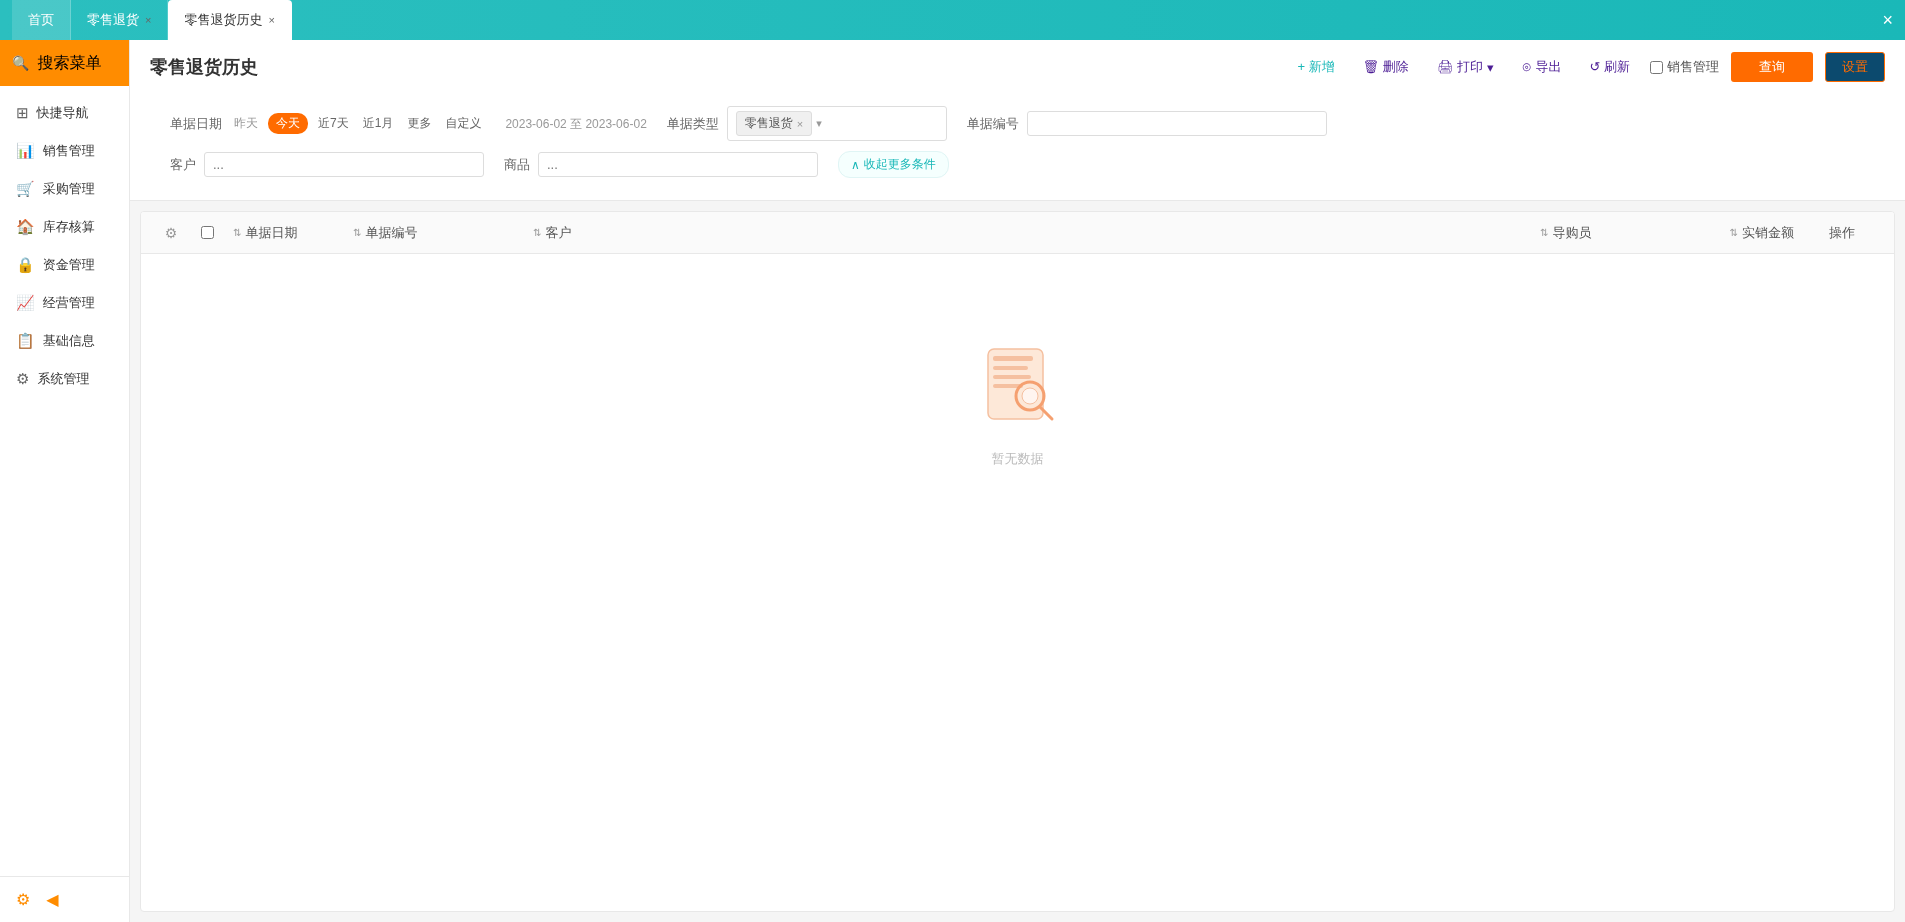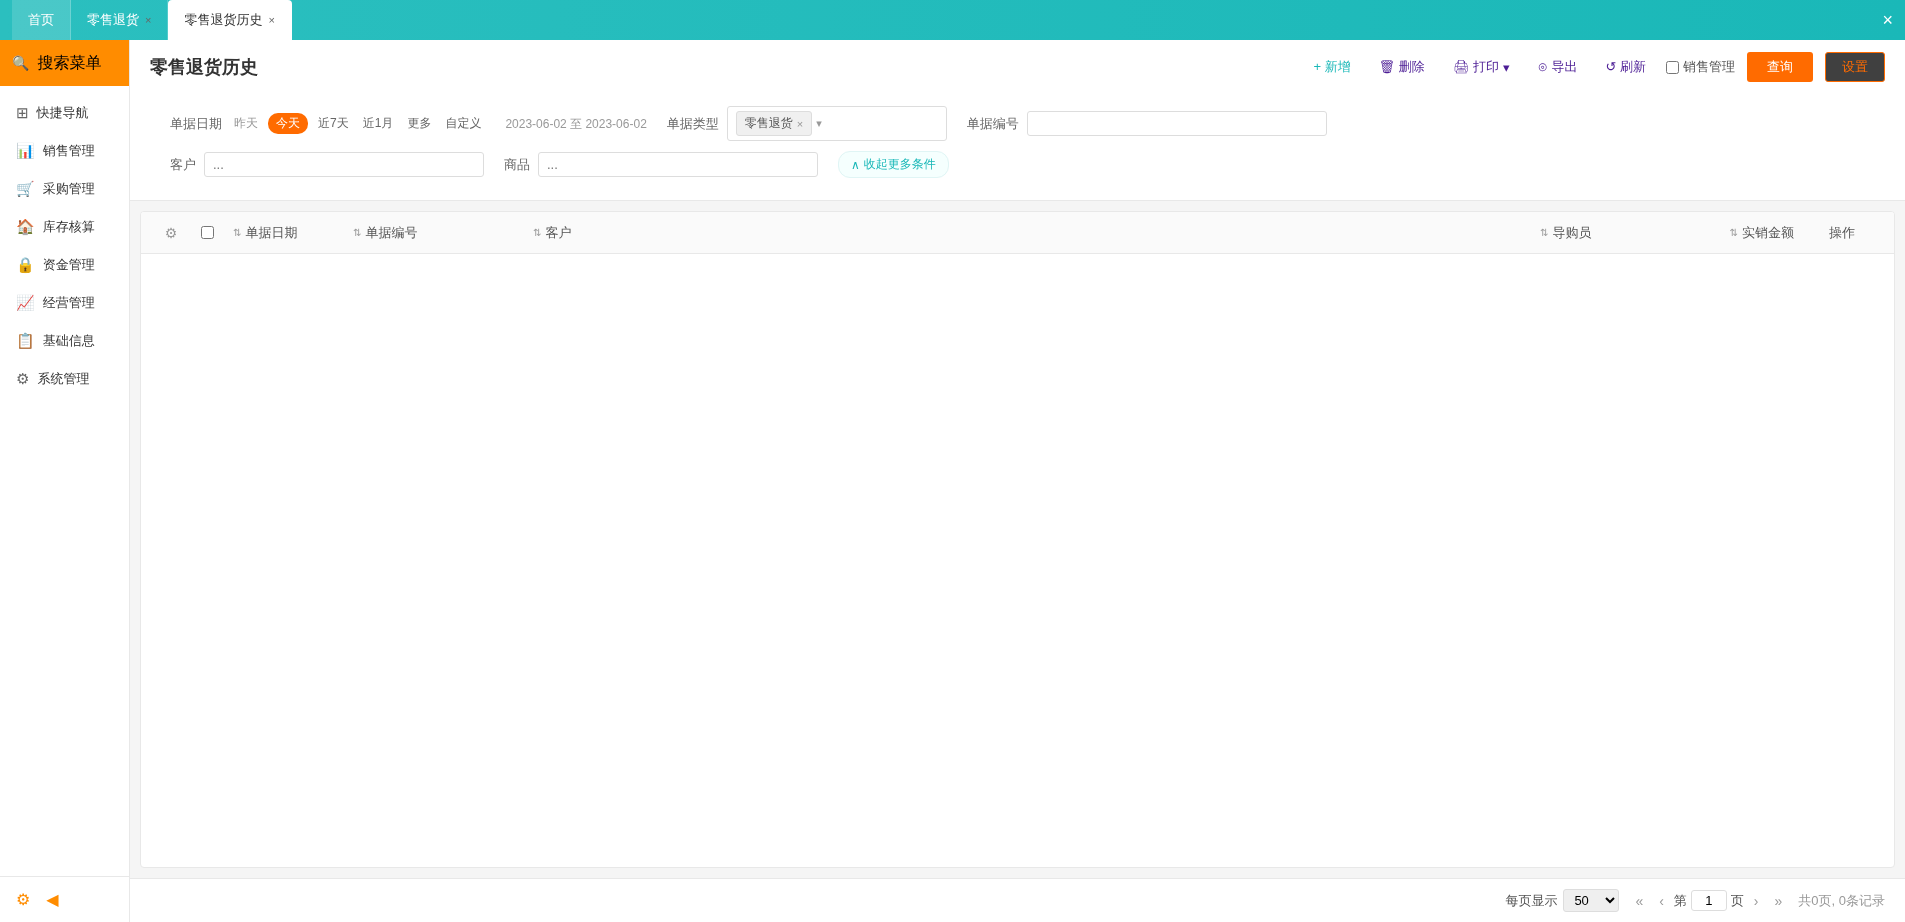--- a/index.html
+++ b/index.html
@@ -128,27 +128,27 @@
       color: #4c1d95;
       cursor: pointer;
       padding: 4px 8px;
       border-radius: 3px;
     }
     .toolbar-btn-new { color: #1ab8b8; }
     .btn-query {
       background: #ff6b00;
       color: #fff;
       border: none;
-      padding: 6px 20px;
+      padding: 6px 28px;
       border-radius: 3px;
       font-size: 13px;
       cursor: pointer;
     }
     .btn-setting {
-      background: #404040;
+      background: #0c4a6e;
       color: #ff6b00;
       border: 1px solid #ff6b00;
       padding: 5px 16px;
       border-radius: 3px;
       font-size: 13px;
       cursor: pointer;
     }
     .checkbox-display { display: flex; align-items: center; gap: 4px; font-size: 13px; color: #555; }
     .checkbox-display input { cursor: pointer; }
 
@@ -501,37 +501,32 @@
         </div>
         <div class="th th-amount">
           <span class="th-sort">⇅</span>
           <span>实销金额</span>
         </div>
         <div class="th th-op">
           <span>操作</span>
         </div>
       </div>
 
-    </div>
-
-    <div class="pagination">
-      <div class="pagination-size">
-        <span>每页显示</span>
-        <select class="page-size-select">
-          <option value="50">50</option>
-          <option value="20">20</option>
-          <option value="100">100</option>
-        </select>
-      </div>
-      <div class="page-nav">
-        <span class="page-nav-btn">«</span>
-        <span class="page-nav-btn">‹</span>
-        <span>第</span>
-        <input class="page-input" value="1" style="">
-        <span>页</span>
-        <span class="page-nav-btn">›</span>
-        <span class="page-nav-btn">»</span>
-      </div>
-      <span class="page-total">共0页, 0条记录</span>
-    </div>
+      <div class="empty-state">
+        <svg class="empty-icon" viewBox="0 0 100 100" xmlns="http://www.w3.org/2000/svg">
+
+          <rect x="20" y="15" width="55" height="70" rx="6" fill="#fde8d8" stroke="#f5c0a0" stroke-width="1.5"></rect>
+          <rect x="25" y="22" width="40" height="5" rx="2" fill="#f5c0a0"></rect>
+          <rect x="25" y="32" width="35" height="4" rx="2" fill="#f5c0a0"></rect>
+          <rect x="25" y="41" width="38" height="4" rx="2" fill="#f5c0a0"></rect>
+          <rect x="25" y="50" width="30" height="4" rx="2" fill="#f5c0a0"></rect>
+
+          <circle cx="62" cy="62" r="14" fill="none" stroke="#f5a070" stroke-width="3"></circle>
+          <line x1="72" y1="73" x2="84" y2="85" stroke="#f5a070" stroke-width="3" stroke-linecap="round"></line>
+          <circle cx="62" cy="62" r="8" fill="#fff5f0" stroke="#f5c0a0" stroke-width="1"></circle>
+        </svg>
+        <span class="empty-text">暂无数据</span>
+      </div>
+    </div>
+
 
   </div>
 </div>
 
 </body></html>

